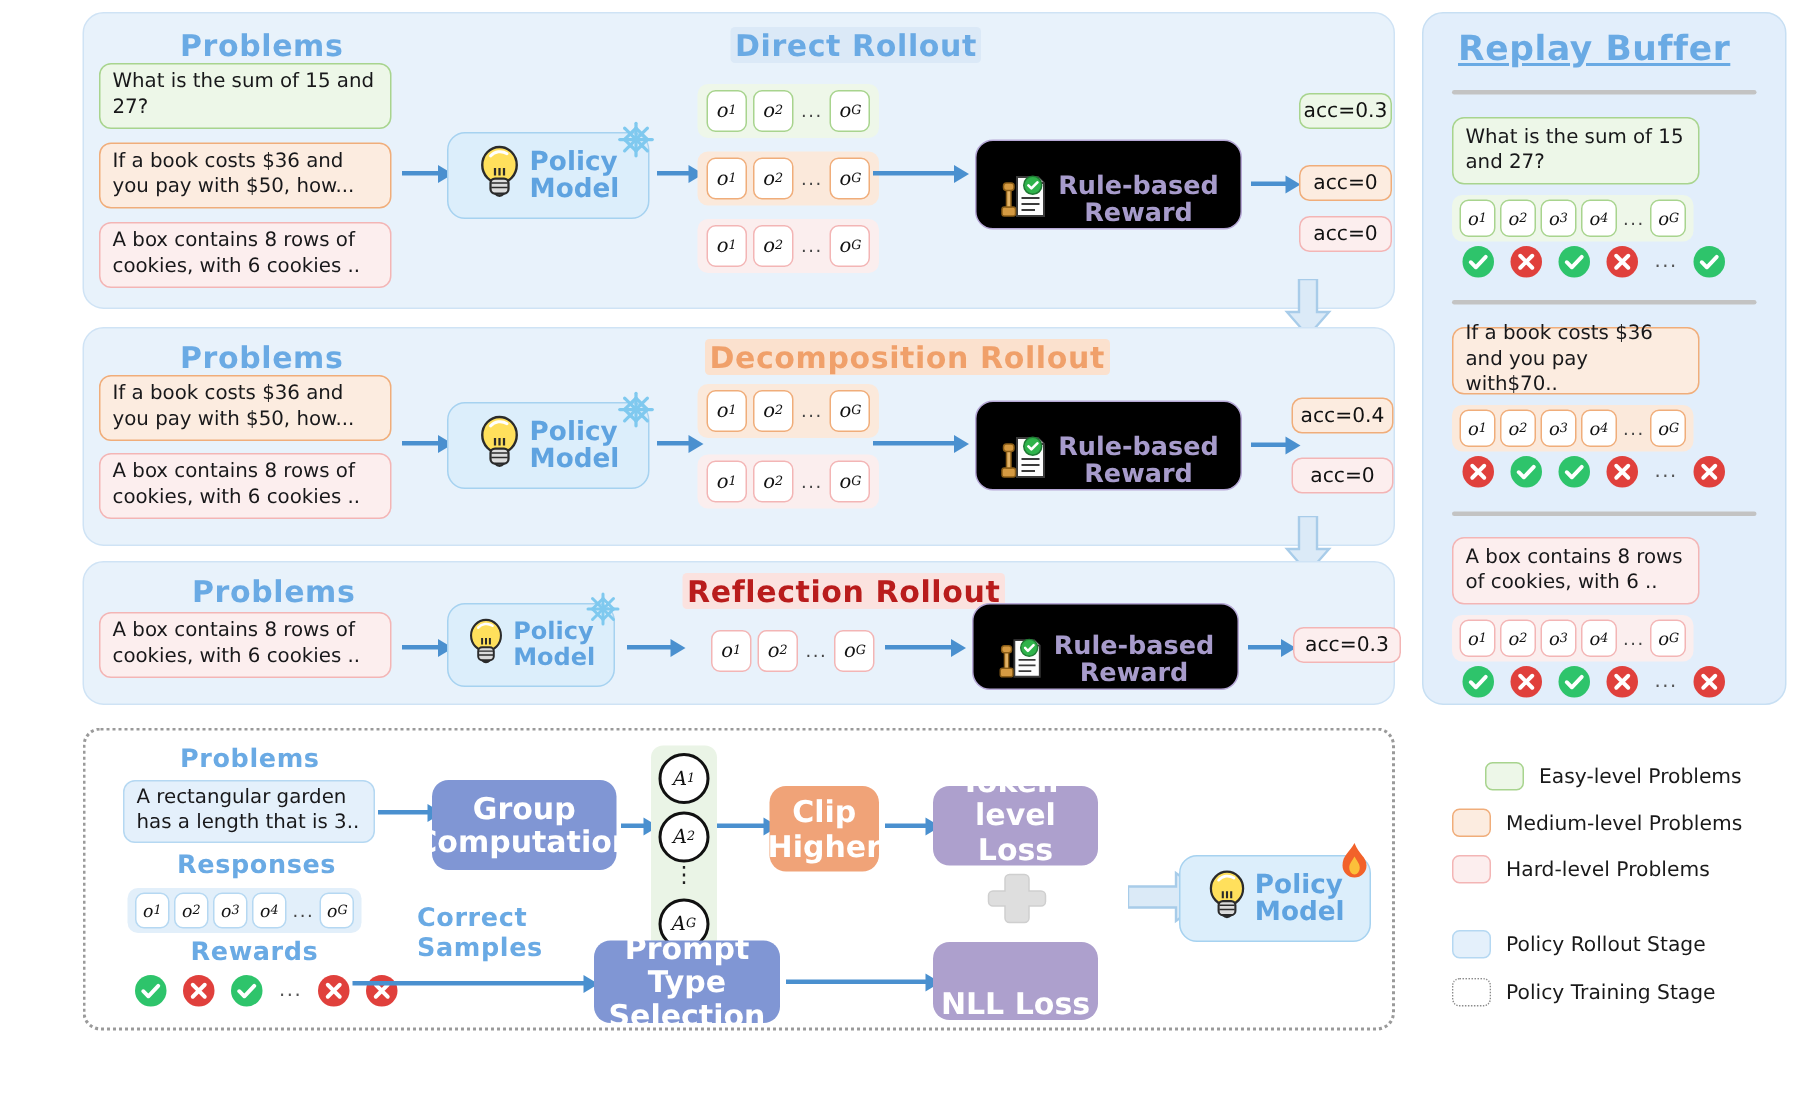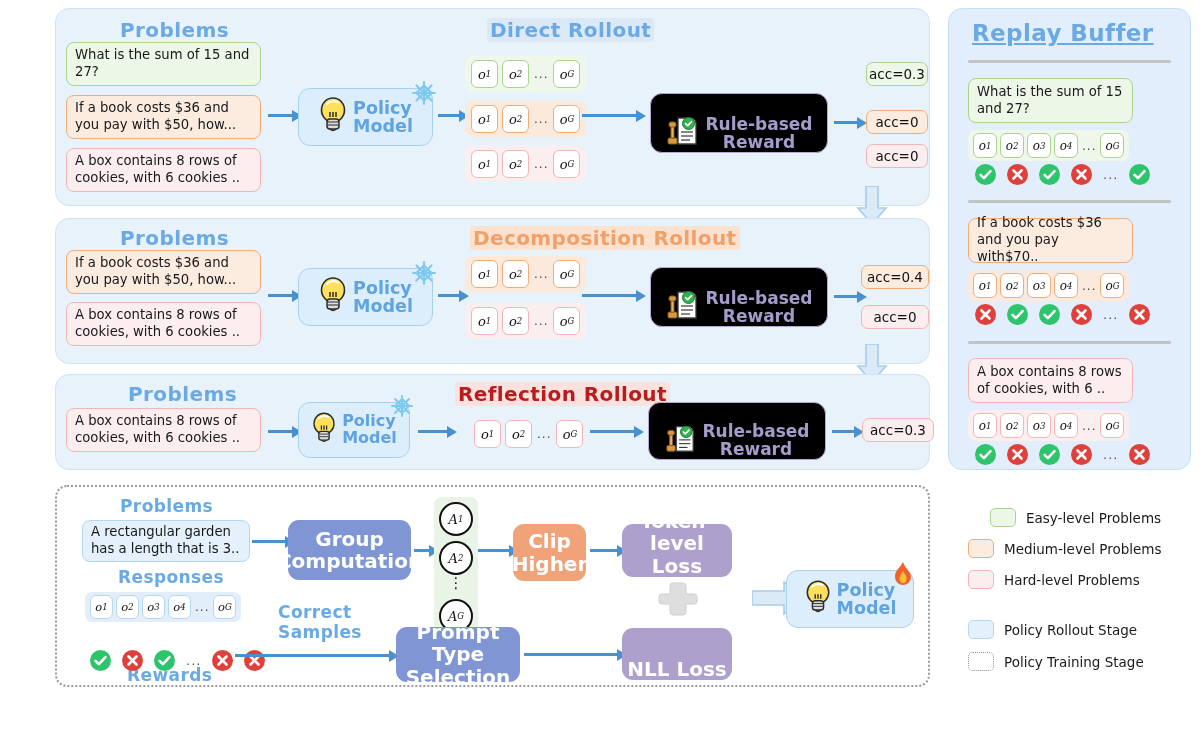--- a/index.html
+++ b/index.html
@@ -586,21 +586,21 @@
 <div class="abs heading heading-sub" style="left:118px; top:567px;">Responses</div>
 <div class="abs orow tint-blue" style="left:85px; top:592px; gap:3px; padding:3px 5px;">
   <span class="otok b" style="width:23px;height:24px;font-size:11.5px;">o<sub>1</sub></span>
   <span class="otok b" style="width:23px;height:24px;font-size:11.5px;">o<sub>2</sub></span>
   <span class="otok b" style="width:23px;height:24px;font-size:11.5px;">o<sub>3</sub></span>
   <span class="otok b" style="width:23px;height:24px;font-size:11.5px;">o<sub>4</sub></span>
   <span class="odots">...</span>
   <span class="otok b" style="width:23px;height:24px;font-size:11.5px;">o<sub>G</sub></span>
 </div>
 
-<div class="abs heading heading-sub" style="left:127px; top:625px;margin-top:40px;">Rewards</div>
+<div class="abs heading heading-sub" style="left:127px; top:625px;">Rewards</div>
 <div class="abs" style="left:90px; top:650px; display:flex; align-items:center; gap:11px;">
   <span class="mark ok">
       <svg width="21" height="21" viewBox="0 0 21 21">
         <path d="M5.5 10.8 l3.4 3.4 l6.6 -7" fill="none" stroke="#fff" stroke-width="2.6" stroke-linecap="round" stroke-linejoin="round"></path>
       </svg>
     </span>
   <span class="mark no">
       <svg width="21" height="21" viewBox="0 0 21 21">
         <path d="M6.5 6.5 l8 8 M14.5 6.5 l-8 8" stroke="#fff" stroke-width="2.6" stroke-linecap="round"></path>
       </svg>

